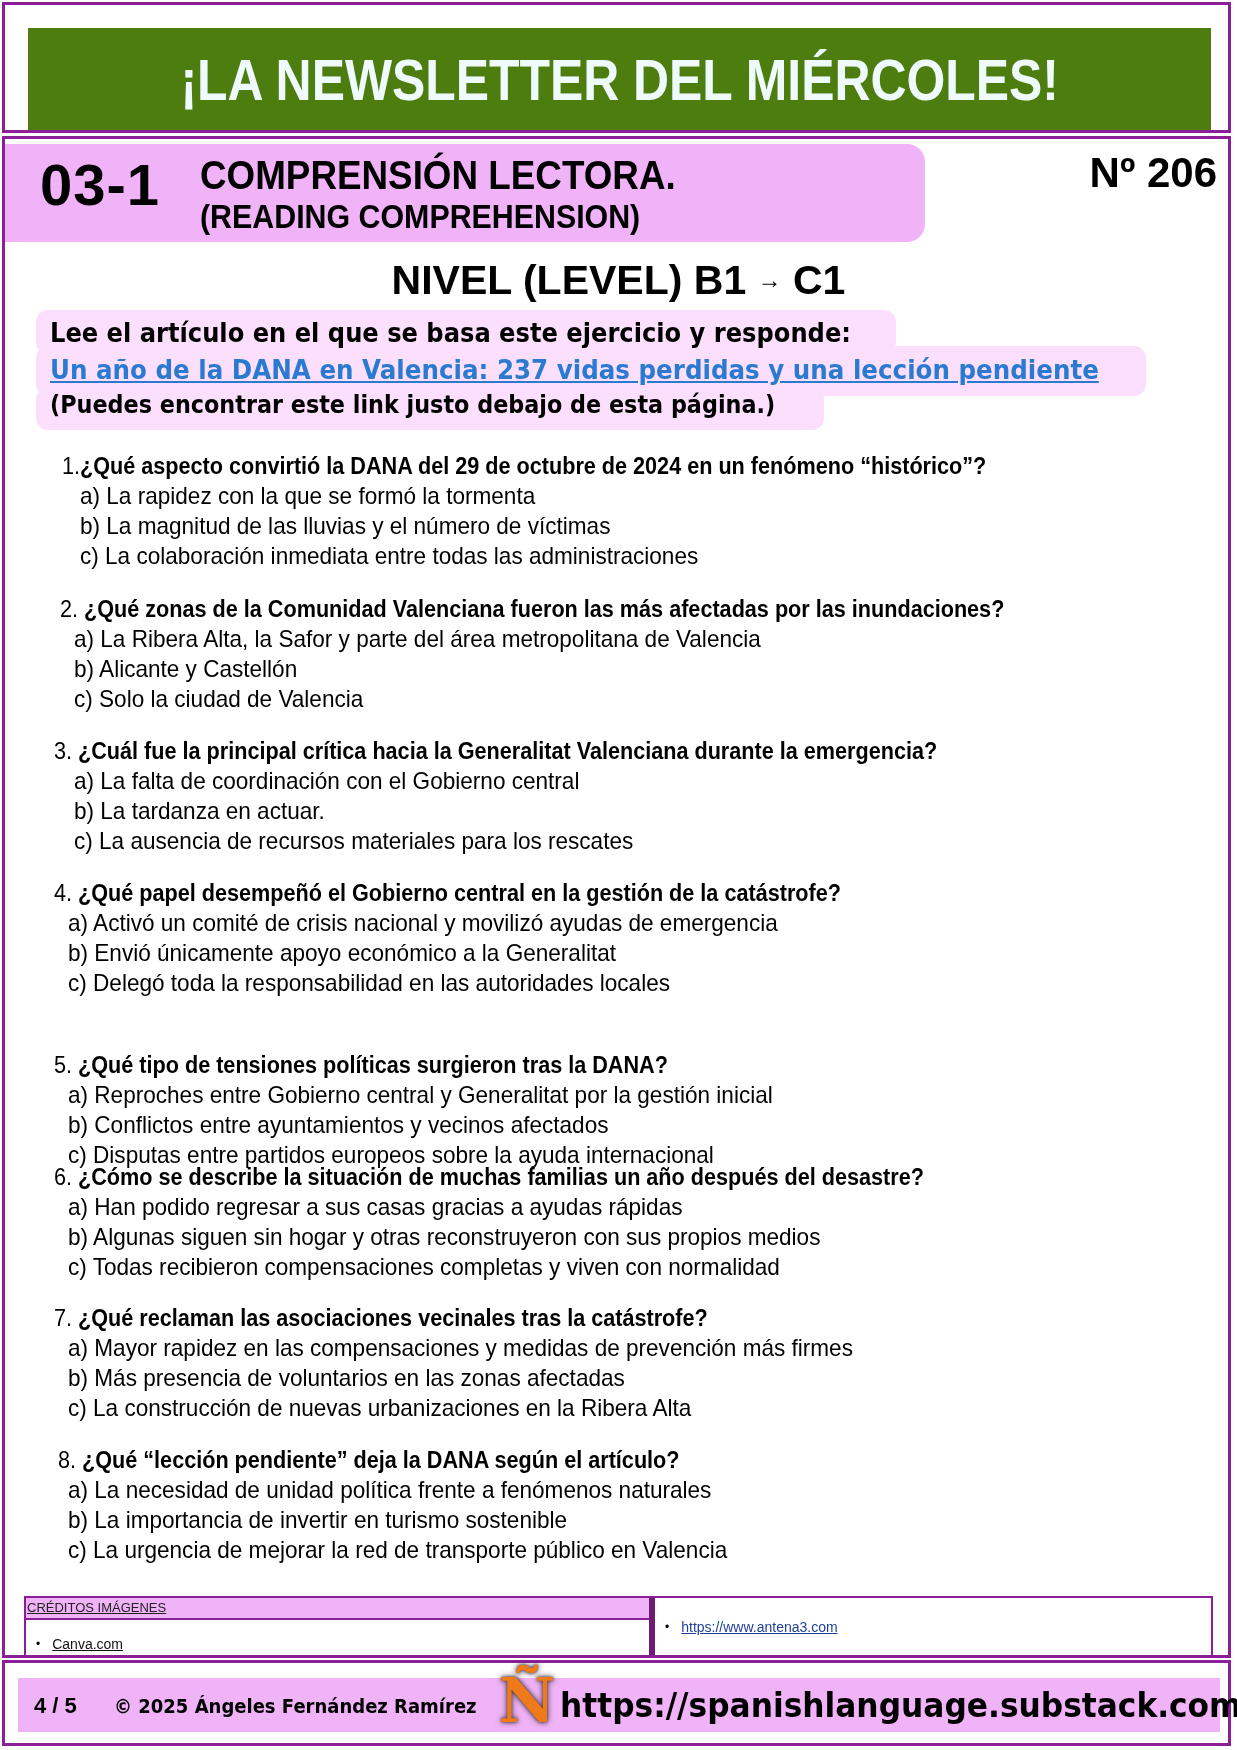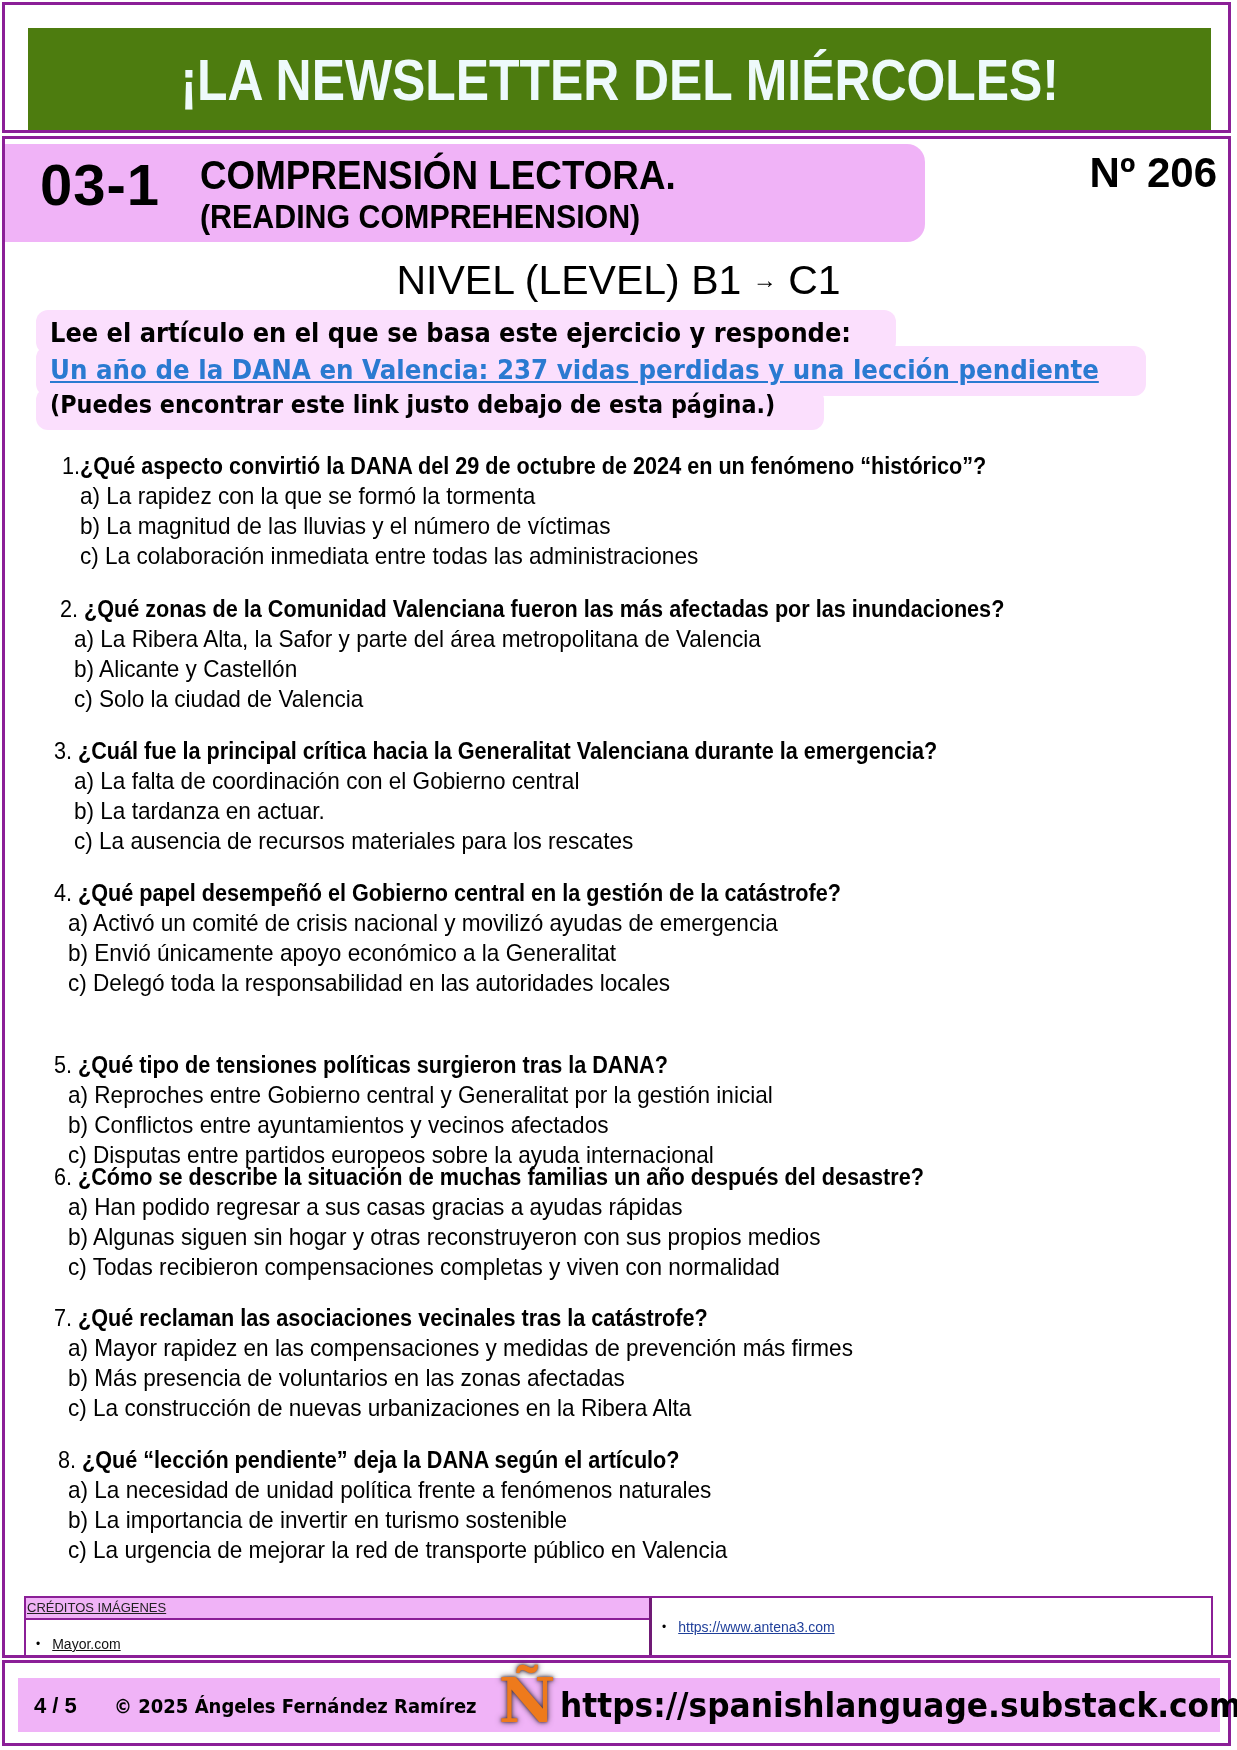--- a/index.html
+++ b/index.html
@@ -12,42 +12,42 @@
 
     .banner { position: absolute; left: 28px; top: 28px; width: 1183px; height: 102px; background: #4d7c0f; display: flex; align-items: center; justify-content: center; }
     .banner-title { color: #eefafb; font-family: "Liberation Sans", sans-serif; font-weight: bold; font-size: 58px; letter-spacing: 0px; transform: scaleX(0.86); white-space: nowrap; }
 
     .section-box { position: absolute; left: 5px; top: 144px; width: 920px; height: 98px; background: #f0b3f7; border-radius: 0 18px 18px 0; }
     .section-code { position: absolute; left: 40px; top: 150px; font-size: 58px; font-weight: bold; line-height: 70px; letter-spacing: 1px; }
     .section-title { position: absolute; left: 200px; top: 152px; font-size: 40px; font-weight: bold; line-height: 46px; transform: scaleX(0.92); transform-origin: left; white-space: nowrap; }
     .section-subtitle { position: absolute; left: 200px; top: 197px; font-size: 33px; font-weight: bold; line-height: 40px; transform: scaleX(0.92); transform-origin: left; white-space: nowrap; }
     .issue-number { position: absolute; right: 20px; top: 148px; font-size: 42px; font-weight: bold; line-height: 50px; white-space: nowrap; }
 
-    .level { position: absolute; left: 0; width: 1237px; top: 255px; text-align: center; font-size: 41px; font-weight: normal; line-height: 50px; }
+    .level { position: absolute; left: 0; width: 1237px; top: 255px; text-align: center; font-size: 41px; font-weight: bold; line-height: 50px; }
     .level .arrow { font-size: 24px; vertical-align: 6px; }
 
     
     .intro-bg1 { position: absolute; left: 36px; top: 310px; width: 860px; height: 44px; background: #fbdffd; border-radius: 12px; }
     .intro-bg2 { position: absolute; left: 36px; top: 346px; width: 1110px; height: 50px; background: #fbdffd; border-radius: 12px; }
     .intro-bg3 { position: absolute; left: 36px; top: 388px; width: 788px; height: 42px; background: #fbdffd; border-radius: 12px; }
     .intro-line1 { position: absolute; left: 50px; top: 316px; font-family: "DejaVu Sans", sans-serif; font-weight: bold; font-size: 26px; line-height: 34px; white-space: nowrap; transform: scaleX(0.93); transform-origin: left; }
     .intro-link { position: absolute; left: 50px; top: 352px; font-family: "DejaVu Sans", sans-serif; font-weight: bold; font-size: 27px; line-height: 36px; color: #2a7ad1; text-decoration: underline; white-space: nowrap; transform: scaleX(0.91); transform-origin: left; cursor: pointer; }
     .intro-line3 { position: absolute; left: 50px; top: 388px; font-family: "DejaVu Sans", sans-serif; font-weight: bold; font-size: 24px; line-height: 34px; white-space: nowrap; transform: scaleX(0.93); transform-origin: left; }
 
     
     .question { position: absolute; left: 0; width: 1237px; }
     .q-title { font-size: 23px; line-height: 30px; white-space: nowrap; transform: scaleX(0.94); transform-origin: left; }
     .q-title .num { font-weight: normal; }
     .q-title .text { font-weight: bold; }
     .q-option { font-size: 24px; line-height: 30px; white-space: nowrap; transform: scaleX(0.94); transform-origin: left; cursor: pointer; }
 
     
     .credits { position: absolute; left: 24px; top: 1596px; width: 1189px; height: 61px; border: 2px solid #8b1f97; box-sizing: border-box; display: flex; }
     .credits-col { flex: 0 0 auto; display: flex; flex-direction: column; }
-    .credits-col.left { width: 623px; border-right: 3px solid #701a75; gap: 13px; }
+    .credits-col.left { width: 623px; border-right: 6px solid #701a75; gap: 13px; }
     .credits-col.right { flex: 1; }
     .credits-head { height: 20px; background: #f0b3f7; border-bottom: 2px solid #8b1f97; font-size: 13px; line-height: 20px; padding-left: 1px; text-decoration: underline; color: #222; }
     .credits-body { flex: 1; font-size: 14px; display: flex; align-items: center; padding-left: 10px; }
     .credits-body .bullet { margin-right: 12px; font-size: 12px; }
     .credits-body .link-dark { text-decoration: underline; color: #111; cursor: pointer; }
     .credits-body .link-blue { text-decoration: underline; color: #1f3f9a; cursor: pointer; }
 
     
     .footer-bar { position: absolute; left: 18px; top: 1678px; width: 1202px; height: 54px; background: #f0b3f7; }
     .footer-page { position: absolute; left: 34px; top: 1690px; font-family: Liberation Sans, sans-serif; font-size: 22px; line-height: 32px; font-weight: bold; }
@@ -140,21 +140,21 @@
   <div class="q-option" style="margin-left:68px;">a) La necesidad de unidad política frente a fenómenos naturales</div>
   <div class="q-option" style="margin-left:68px;">b) La importancia de invertir en turismo sostenible</div>
   <div class="q-option" style="margin-left:68px;">c) La urgencia de mejorar la red de transporte público en Valencia</div>
 </div>
 
 <div class="credits">
   <div class="credits-col left">
     <div class="credits-head">CRÉDITOS  IMÁGENES</div>
     <div class="credits-body">
       <span class="bullet">•</span>
-      <a class="link-dark">Mayor.com</a>
+      <a class="link-dark">Canva.com</a>
     </div>
   </div>
   <div class="credits-col right">
     <div class="credits-body">
       <span class="bullet">•</span>
       <a class="link-blue">https://www.antena3.com</a>
     </div>
   </div>
 </div>
 

